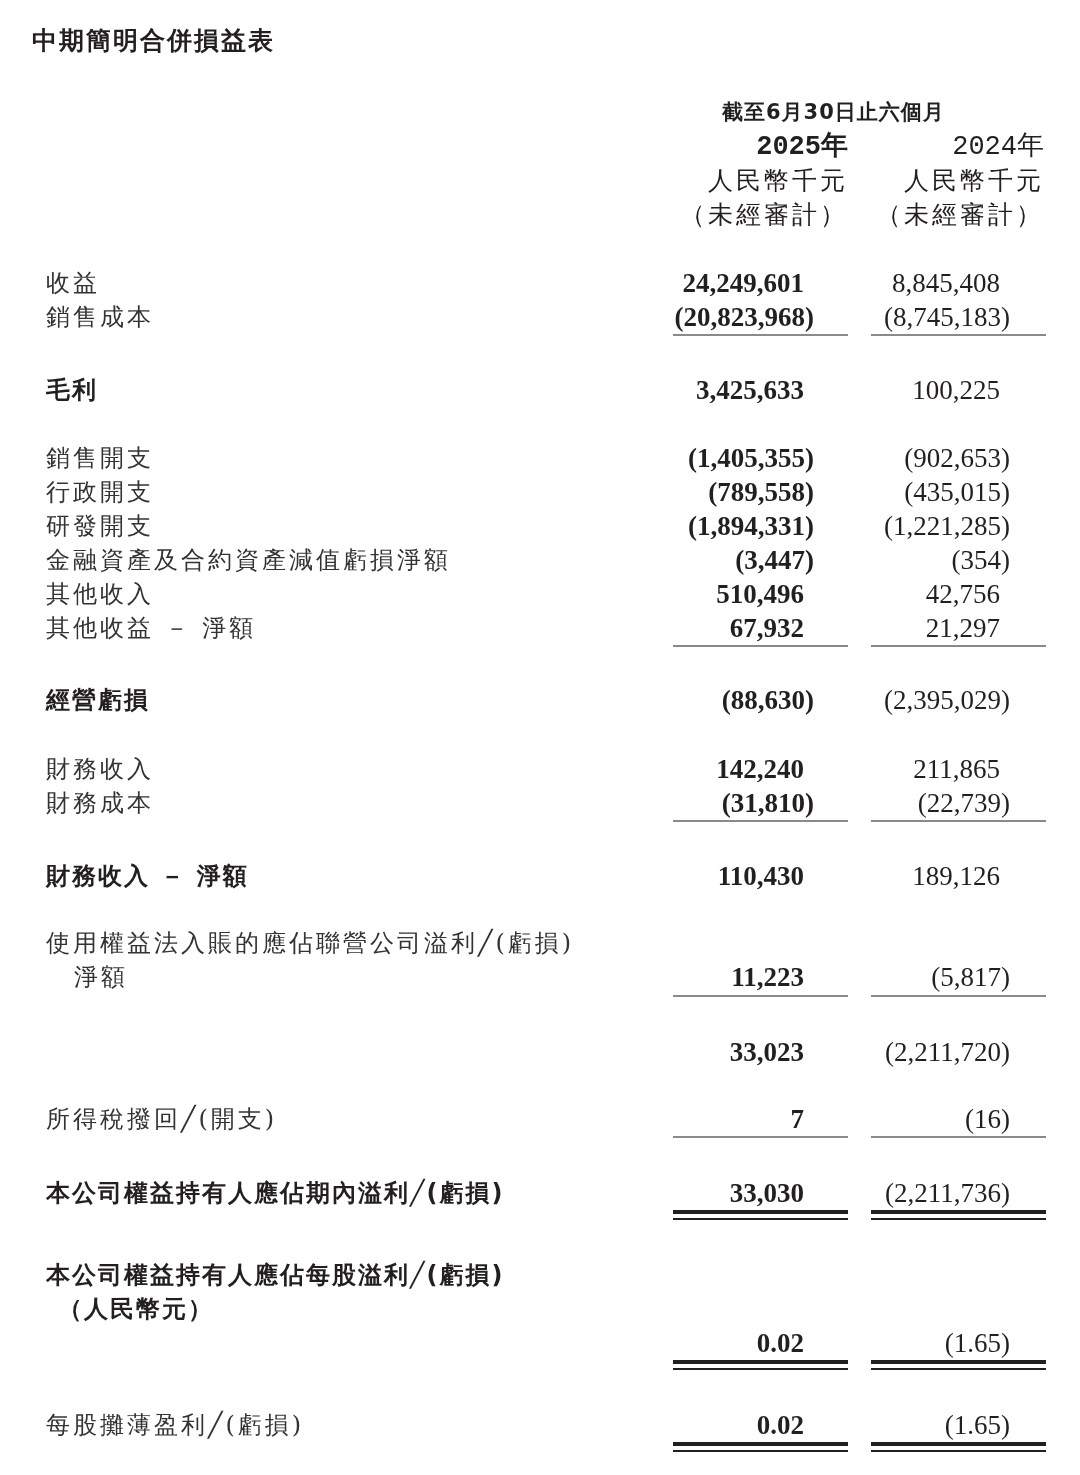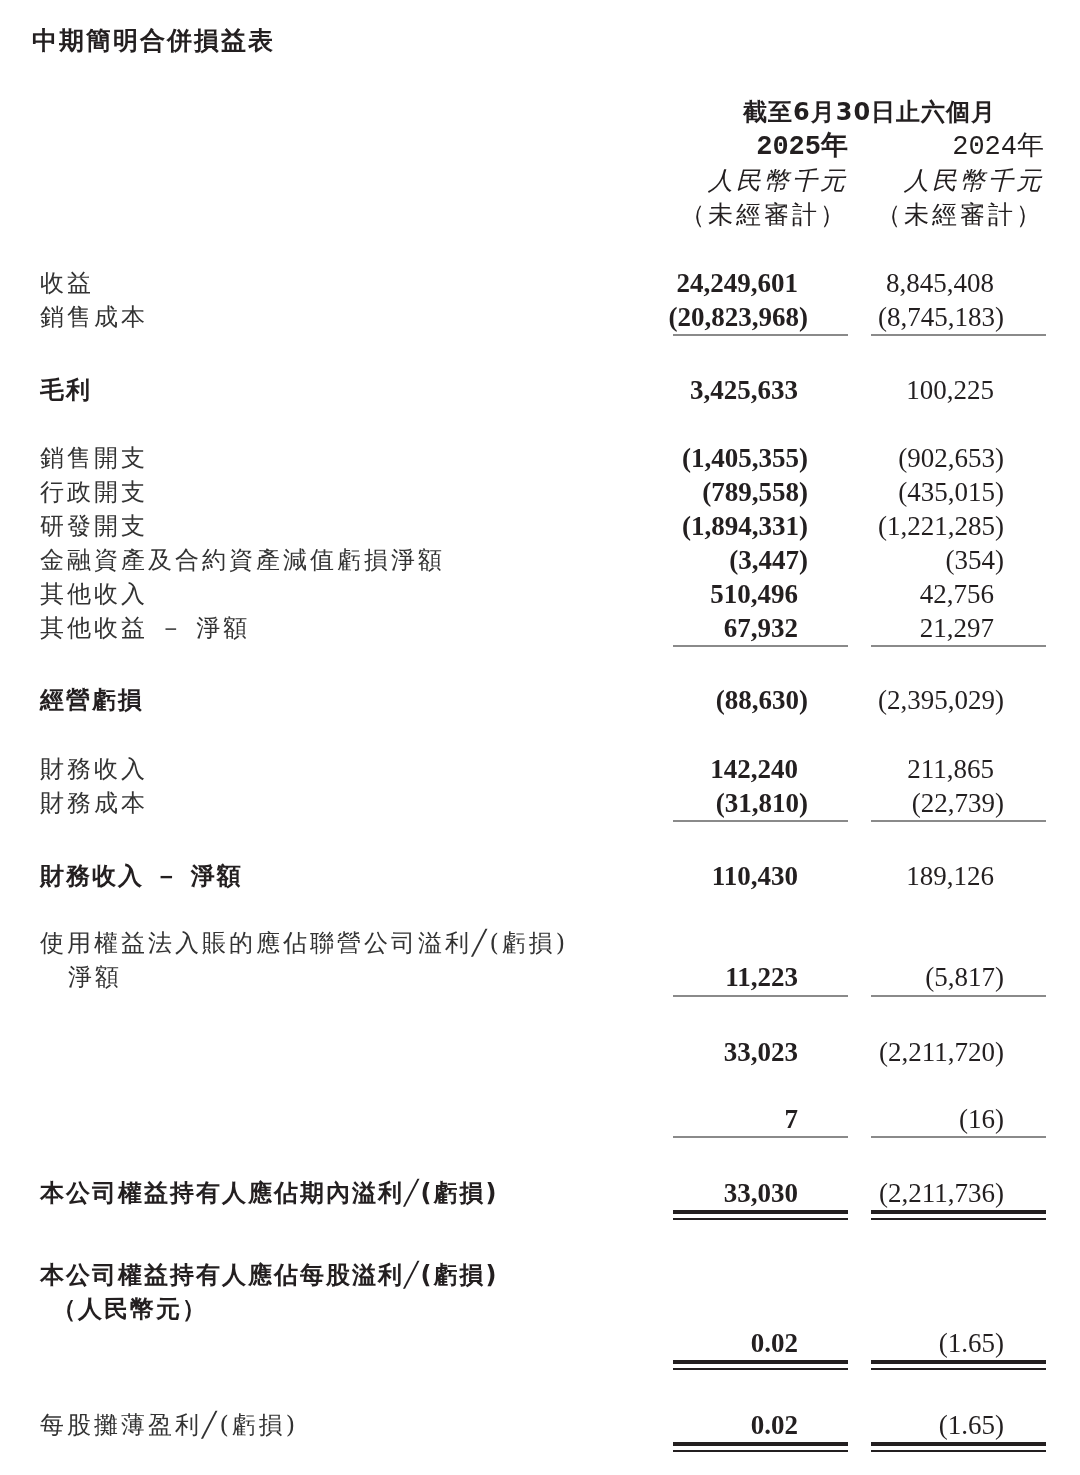--- a/index.html
+++ b/index.html
@@ -6,31 +6,31 @@
   body {
     width: 1080px; height: 1475px; position: relative; overflow: hidden;
     color: #231f20;
     font-family: "DejaVu Serif", "Liberation Serif", serif;
   }
   .title {
     position: absolute; left: 32px; top: 24px;
     font-family: "DejaVu Sans", "Liberation Sans", sans-serif;
     font-size: 25px; font-weight: bold; letter-spacing: 2px; color: #231f20; text-align: center;
   }
-  .hdr { position: absolute; font-size: 24px; line-height: 32px; white-space: nowrap; margin-left: 21px; }
+  .hdr { position: absolute; font-size: 21px; line-height: 32px; white-space: nowrap; }
   .hdr-period { left: 722px; top: 96px; font-weight: bold; font-family: "DejaVu Sans", "Liberation Sans", sans-serif; letter-spacing: 1px; }
   .hdr-col { position: absolute; text-align: right; white-space: nowrap; font-size: 25px; line-height: 34px; }
   .hdr-col.c1 { right: 232px; top: 130px; }
   .hdr-col.c2 { right: 36px; top: 130px; }
   .hdr-col .yr { font-family: Liberation Mono, monospace; font-size: 27px; }
   .hdr-col.c1 .yr { font-weight: bold; }
-  .hdr-col .cur { font-style: italic; letter-spacing: 3px; }
+  .hdr-col .cur { letter-spacing: 3px; }
   .hdr-col .aud { letter-spacing: 3px; }
 
-  .row { position: absolute; left: 8px; width: 1022px; height: 34px; }
+  .row { position: absolute; left: 14px; width: 1022px; height: 34px; }
   .lbl {
     position: absolute; left: 32px; top: 0;
     font-family: "DejaVu Serif", "Liberation Serif", serif;
     font-size: 24px; line-height: 34px; letter-spacing: 3px; white-space: nowrap; color: #333;
   }
   .lbl.bold { font-family: "DejaVu Sans", "Liberation Sans", sans-serif; font-weight: bold; color: #231f20; letter-spacing: 2px; }
   .lbl.indent { left: 60px; }
   .v {
     position: absolute; top: 0; white-space: nowrap;
     font-family: "Liberation Serif", "DejaVu Serif", serif;
@@ -153,20 +153,21 @@
 </div>
 <div class="line l1" style="top:995px"></div>
 <div class="line l2" style="top:995px"></div>
 
 <div class="row" style="top:1035px">
   <span class="v v1 pos1">33,023</span>
   <span class="v v2">(2,211,720)</span>
 </div>
 
 <div class="row" style="top:1102px">
+  <span class="lbl">所得稅撥回╱(開支)</span>
   <span class="v v1 pos1">7</span>
   <span class="v v2">(16)</span>
 </div>
 <div class="line l1" style="top:1136px"></div>
 <div class="line l2" style="top:1136px"></div>
 
 <div class="row" style="top:1176px">
   <span class="lbl bold">本公司權益持有人應佔期內溢利╱(虧損)</span>
   <span class="v v1 pos1">33,030</span>
   <span class="v v2">(2,211,736)</span>

